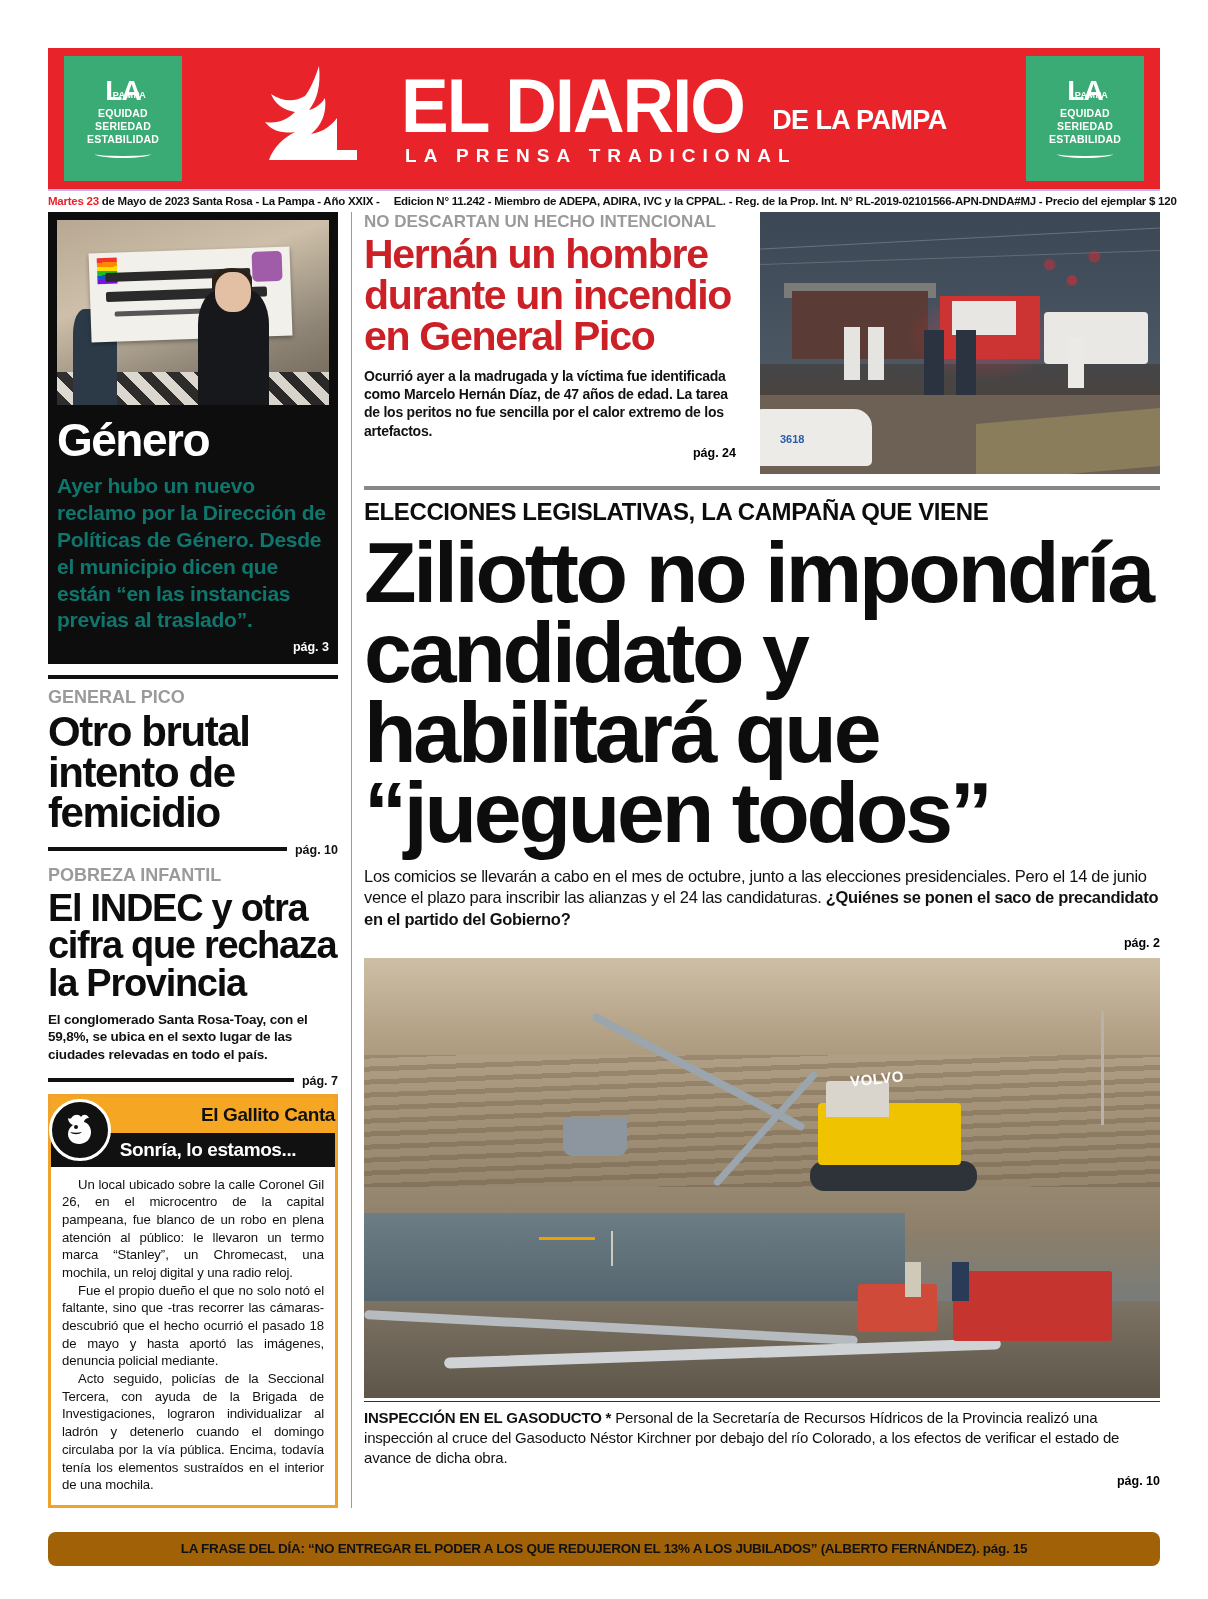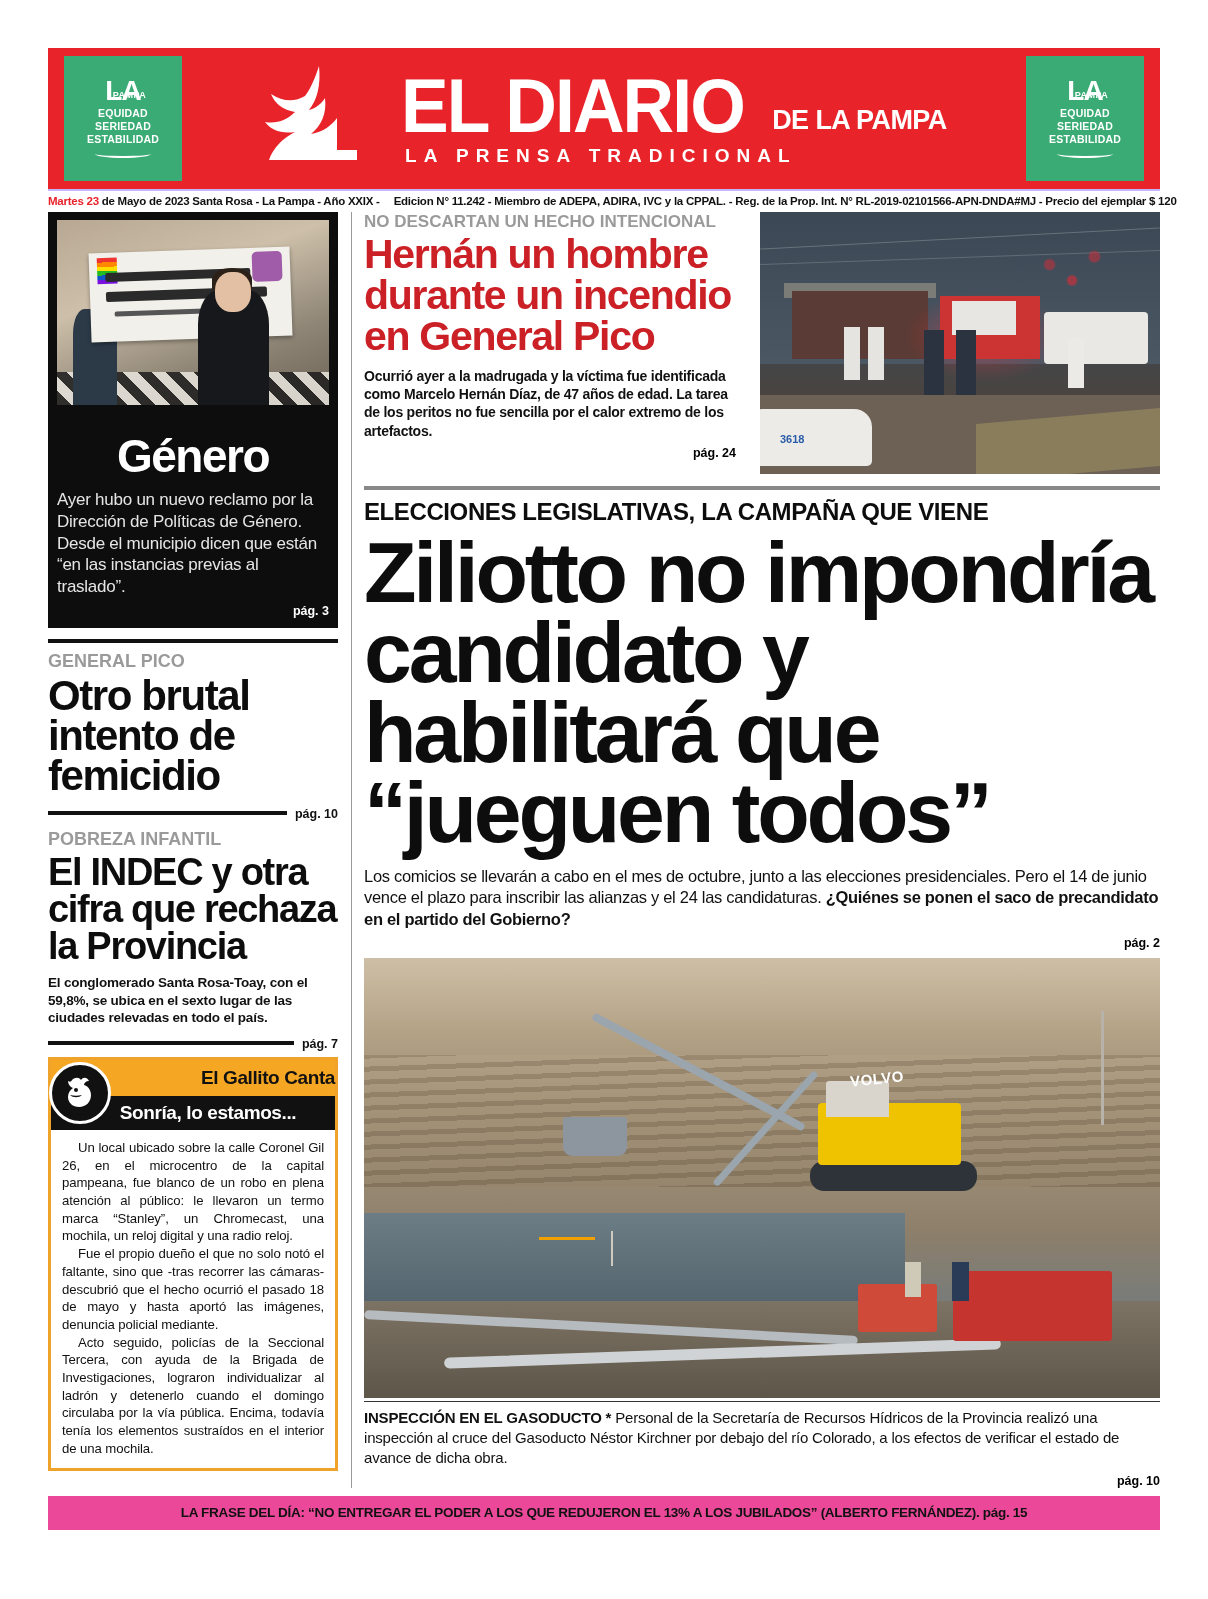--- a/index.html
+++ b/index.html
@@ -108,24 +108,24 @@
   .gp-rainbow { position:absolute; left:4%; top:6%; width:20px; height:26px;
       background: linear-gradient(180deg,#e33 0 17%,#f80 17% 34%,#fd0 34% 50%,#2b2 50% 67%,#15c 67% 84%,#71d 84% 100%); }
   .gp-p1 { position:absolute; left:52%; bottom:0; width:26%; height:62%; background:#17181c; border-radius:30% 30% 0 0;}
   .gp-head1 { position:absolute; left:58%; top:28%; width:36px; height:40px; background:#e3c0a4; border-radius:45%; }
   .gp-hair1 { position:absolute; left:57%; top:26%; width:40px; height:22px; background:#2b2118; border-radius:50% 50% 0 0;}
   .gp-p2 { position:absolute; left:6%; bottom:0; width:16%; height:52%; background:#2c3a48; border-radius:26% 26% 0 0;}
   .gp-floor { position:absolute; left:0; bottom:0; width:100%; height:18%;
       background: repeating-linear-gradient(45deg,#1d1d1d 0 10px,#e9e6df 10px 20px); opacity:.85;}
   .genero-title {
     color:#ffffff; font-size: 46px; font-weight: bold;
-    letter-spacing:-1.5px; margin-top: 28px; line-height: 1; text-align: center;
+    letter-spacing:-1.5px; margin-top: 12px; line-height: 1;
   }
   .genero-text {
-    color:#e5e5e5; font-size: 17px; font-weight: normal;
+    color:#0f766e; font-size: 21px; font-weight: bold;
     line-height: 1.28; margin-top: 10px; letter-spacing:-0.25px;
   }
   .pag-right { text-align: right; font-size: 12.5px; font-weight: bold; margin-top:6px; }
   .genero-box .pag-right { color:#ffffff; }
 
   
   .rule-thick { border-top: 4px solid #111; margin: 11px 0 0; }
   .kicker {
     font-size: 18px; font-weight: bold; color:#9a9a9a;
     letter-spacing: 0px; margin-top: 8px; text-transform: uppercase;
@@ -253,23 +253,23 @@
   .cap {
     font-size: 15px; color:#111; line-height:1.32;
     border-top: 1px solid #333; padding-top: 6px; margin-top: 3px;
     letter-spacing:-0.2px;
   }
   .cap b { font-weight:bold; }
   .cap-pg { text-align:right; font-size:12.5px; font-weight:bold; margin-top:6px; }
 
   
   .footer {
-    margin-top: 8px; background:#ec4899; height: 34px;
+    margin-top: 24px; background:#a16207; height: 34px;
     display:flex; align-items:center; justify-content:center;
-    font-size: 13.5px; font-weight:bold; color:#111; letter-spacing:-0.3px;
+    font-size: 13.5px; font-weight:bold; color:#111; letter-spacing:-0.3px;border-radius:8px;
   }
 </style>
 </head>
 <body>
 
 <div class="page">
 
   <div class="masthead">
 
     <div class="gov-logo">

